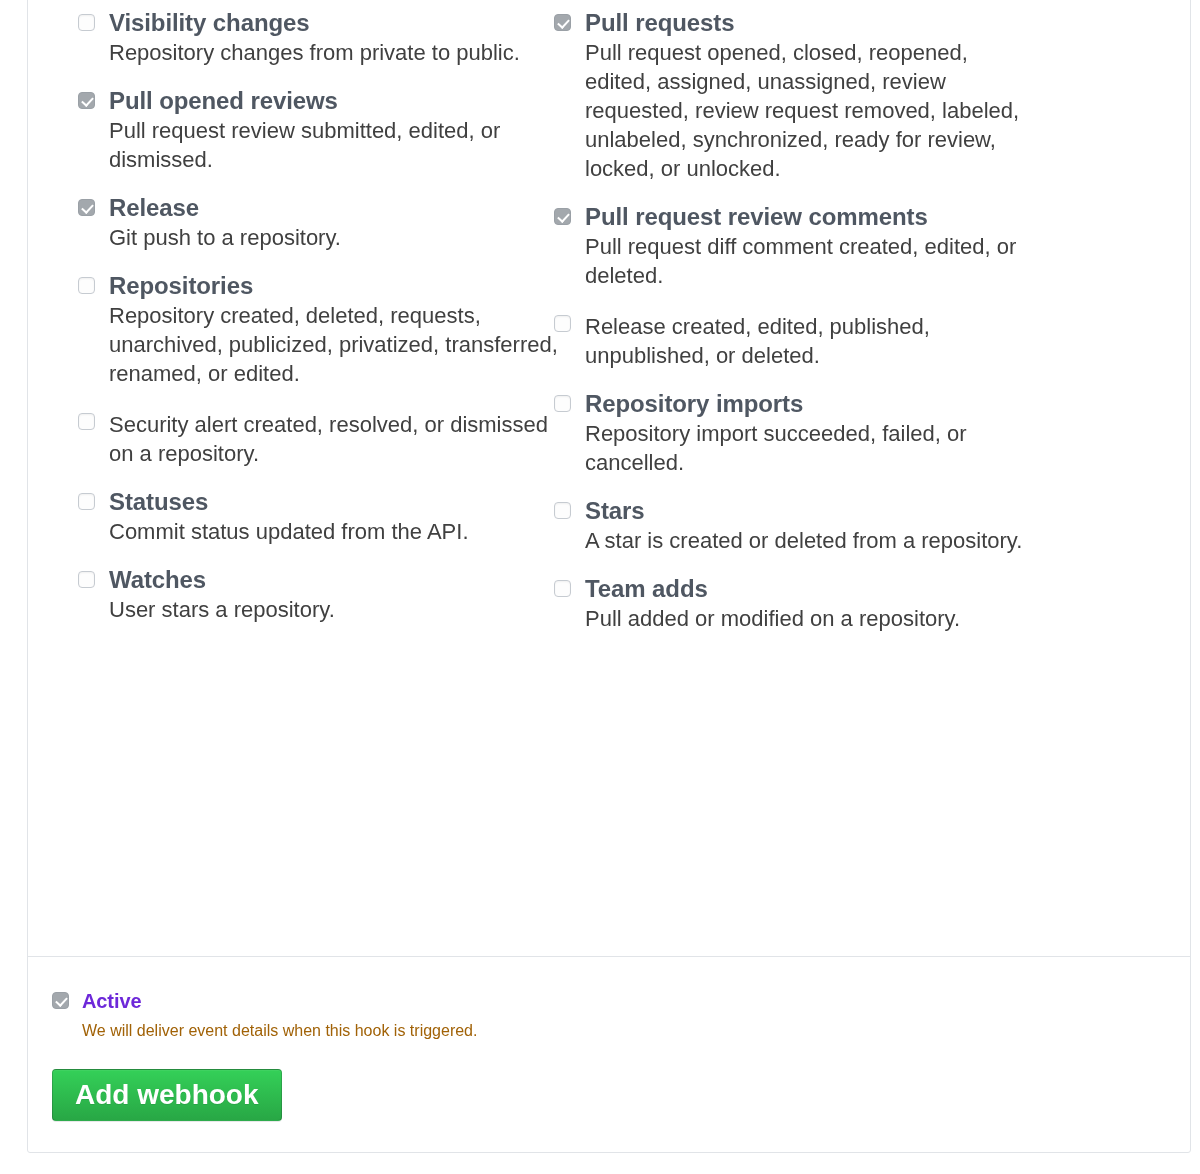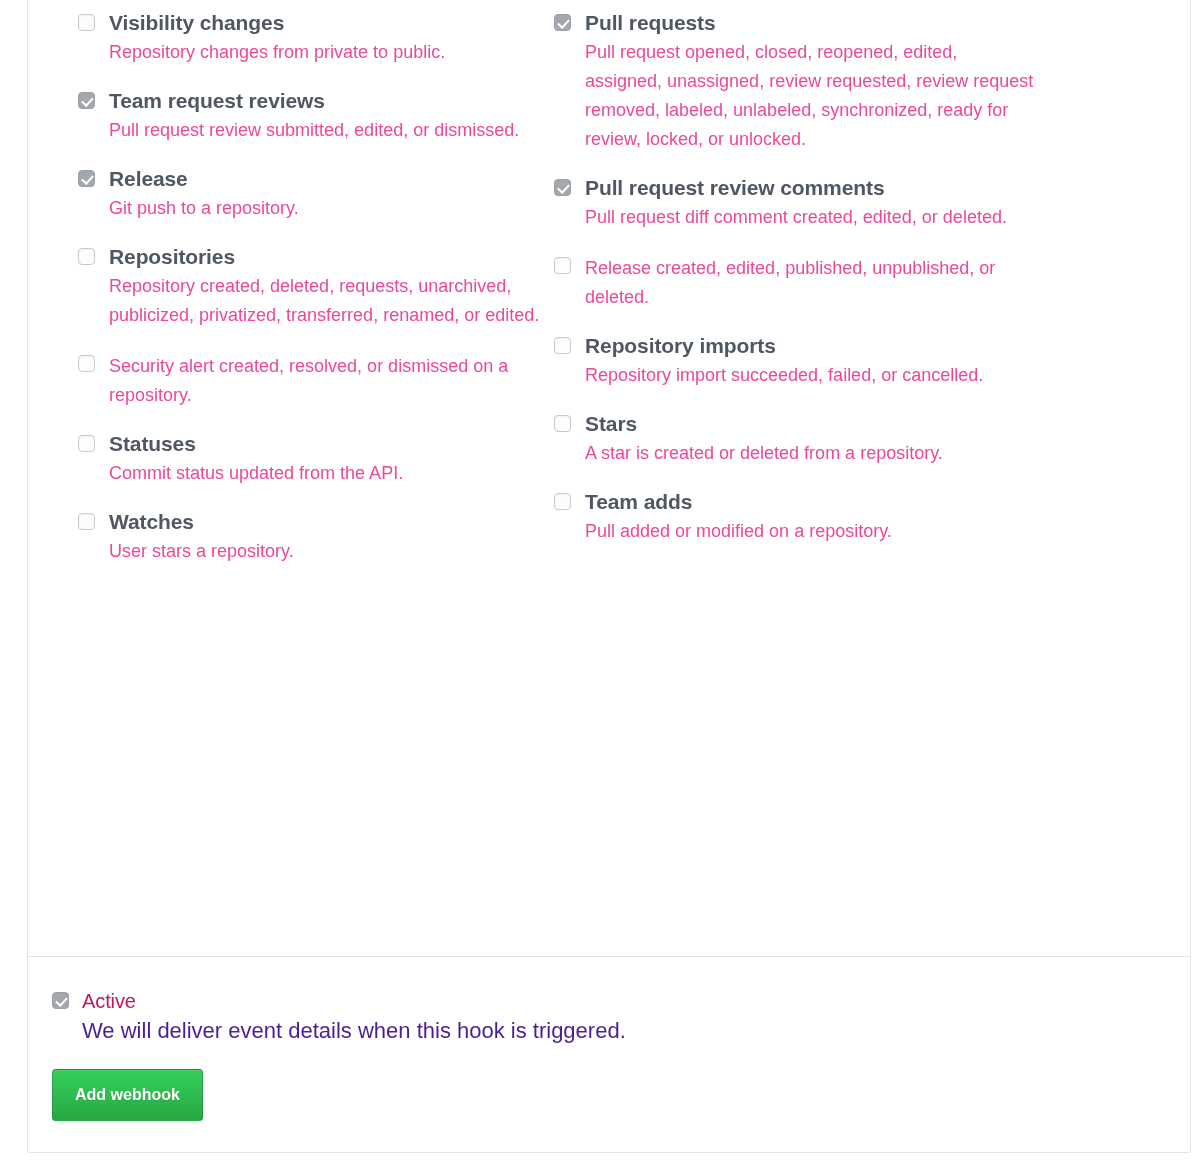--- a/index.html
+++ b/index.html
@@ -83,32 +83,32 @@
     left: 5px;
     top: 2px;
     width: 5px;
     height: 9px;
     border: solid #ffffff;
     border-width: 0 2px 2px 0;
     transform: rotate(43deg);
   }
 
   .event-title {
-    font-size: 21px;
+    font-size: 24px;
     font-weight: bold;
     line-height: 24px;
     color: #4f5762;
     letter-spacing: -0.1px;
     display: block;
     margin-bottom: 3px;
   }
   .event-desc {
-    font-size: 18px;
+    font-size: 22px;
     line-height: 29px;
-    color: #ec4899;
+    color: #404040;
     display: block;
     max-width: 455px;
   }
 
   
   .footer-section {
     position: absolute;
     left: 0;
     top: 967px;
     width: 100%;
@@ -116,38 +116,38 @@
     border-top: 1px solid #e1e4e8;
     padding: 32px 24px 0 24px;
   }
   .active-row {
     position: relative;
     padding-left: 30px;
     margin-bottom: 25px;
   }
   .active-title {
     font-size: 20px;
-    font-weight: normal;
+    font-weight: bold;
     line-height: 25px;
-    color: #be185d;
+    color: #6d28d9;
     letter-spacing: -0.1px;
     display: block;
     margin-bottom: 3px;
   }
   .active-desc {
-    font-size: 22px;
+    font-size: 16px;
     line-height: 27px;
-    color: #4c1d95;
+    color: #a16207;
     display: block;
   }
 
   .submit-btn {
     display: inline-block;
     font-family: "Liberation Sans", "DejaVu Sans", sans-serif;
-    font-size: 16px;
+    font-size: 28px;
     font-weight: bold;
     color: #ffffff;
     background-color: #2cbe4e;
     background-image: linear-gradient(#34d058, #28a745);
     border: 1px solid rgba(27,31,35,0.2);
     border-radius: 4px;
     padding: 14px 22px;
     line-height: 22px;
     cursor: pointer;
     text-shadow: 0 1px 0 rgba(0,0,0,0.08);
@@ -162,21 +162,21 @@
   <div class="events-section">
     <div class="events-grid">
       <div class="event-col col-left">
           <div class="event-item">
             <span class="cbx"></span>
             <span class="event-title">Visibility changes</span>
             <span class="event-desc">Repository changes from private to public.</span>
           </div>
           <div class="event-item">
             <span class="cbx checked"></span>
-            <span class="event-title">Team request reviews</span>
+            <span class="event-title">Pull opened reviews</span>
             <span class="event-desc">Pull request review submitted, edited, or dismissed.</span>
           </div>
           <div class="event-item">
             <span class="cbx checked"></span>
             <span class="event-title">Release</span>
             <span class="event-desc">Git push to a repository.</span>
           </div>
           <div class="event-item">
             <span class="cbx"></span>
             <span class="event-title">Repositories</span>

